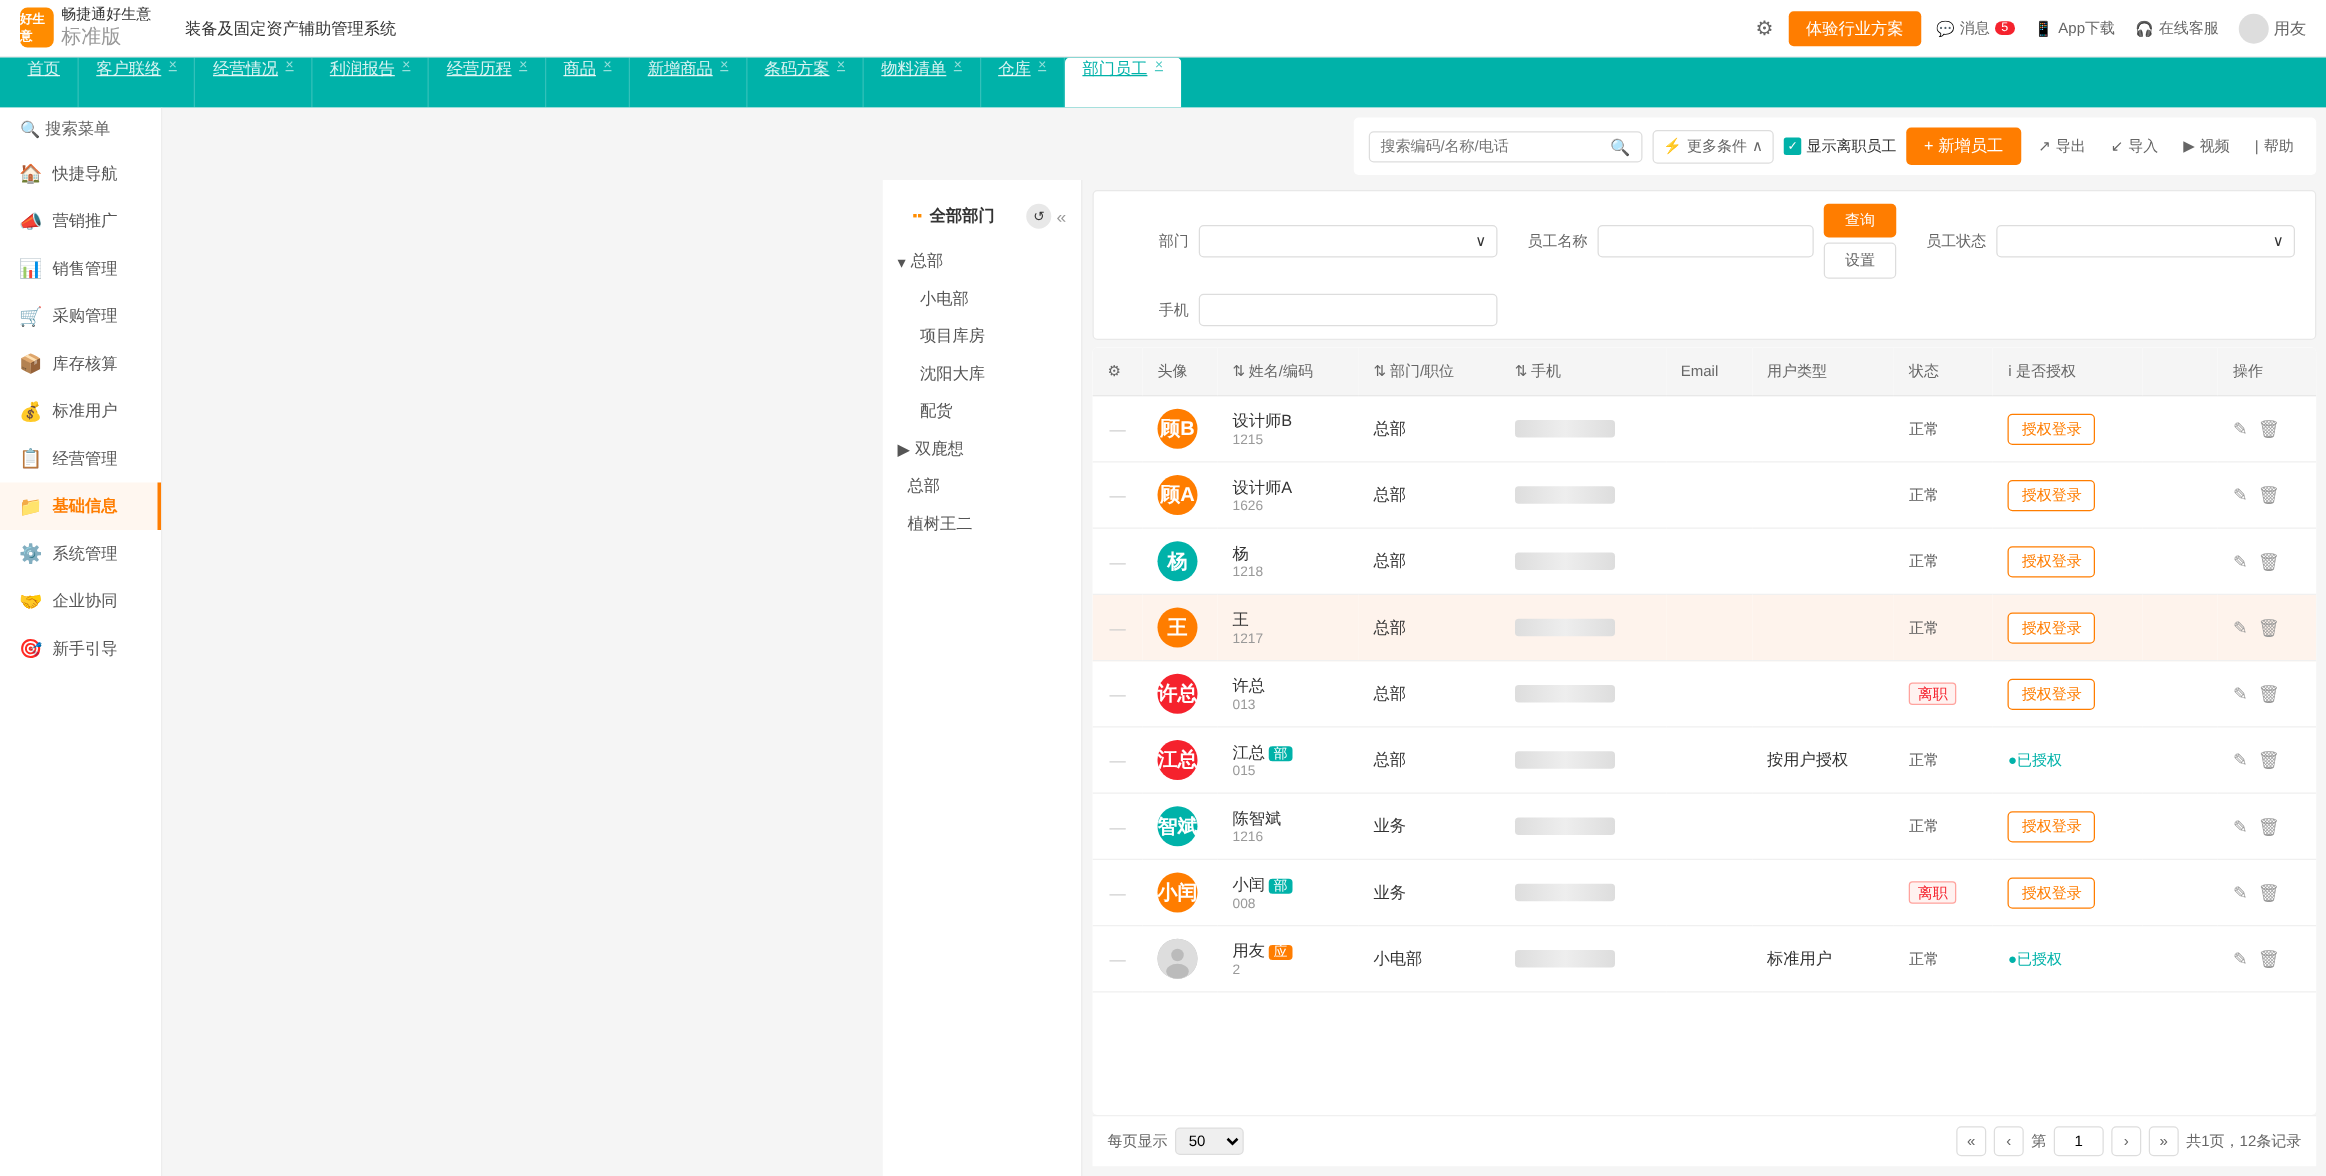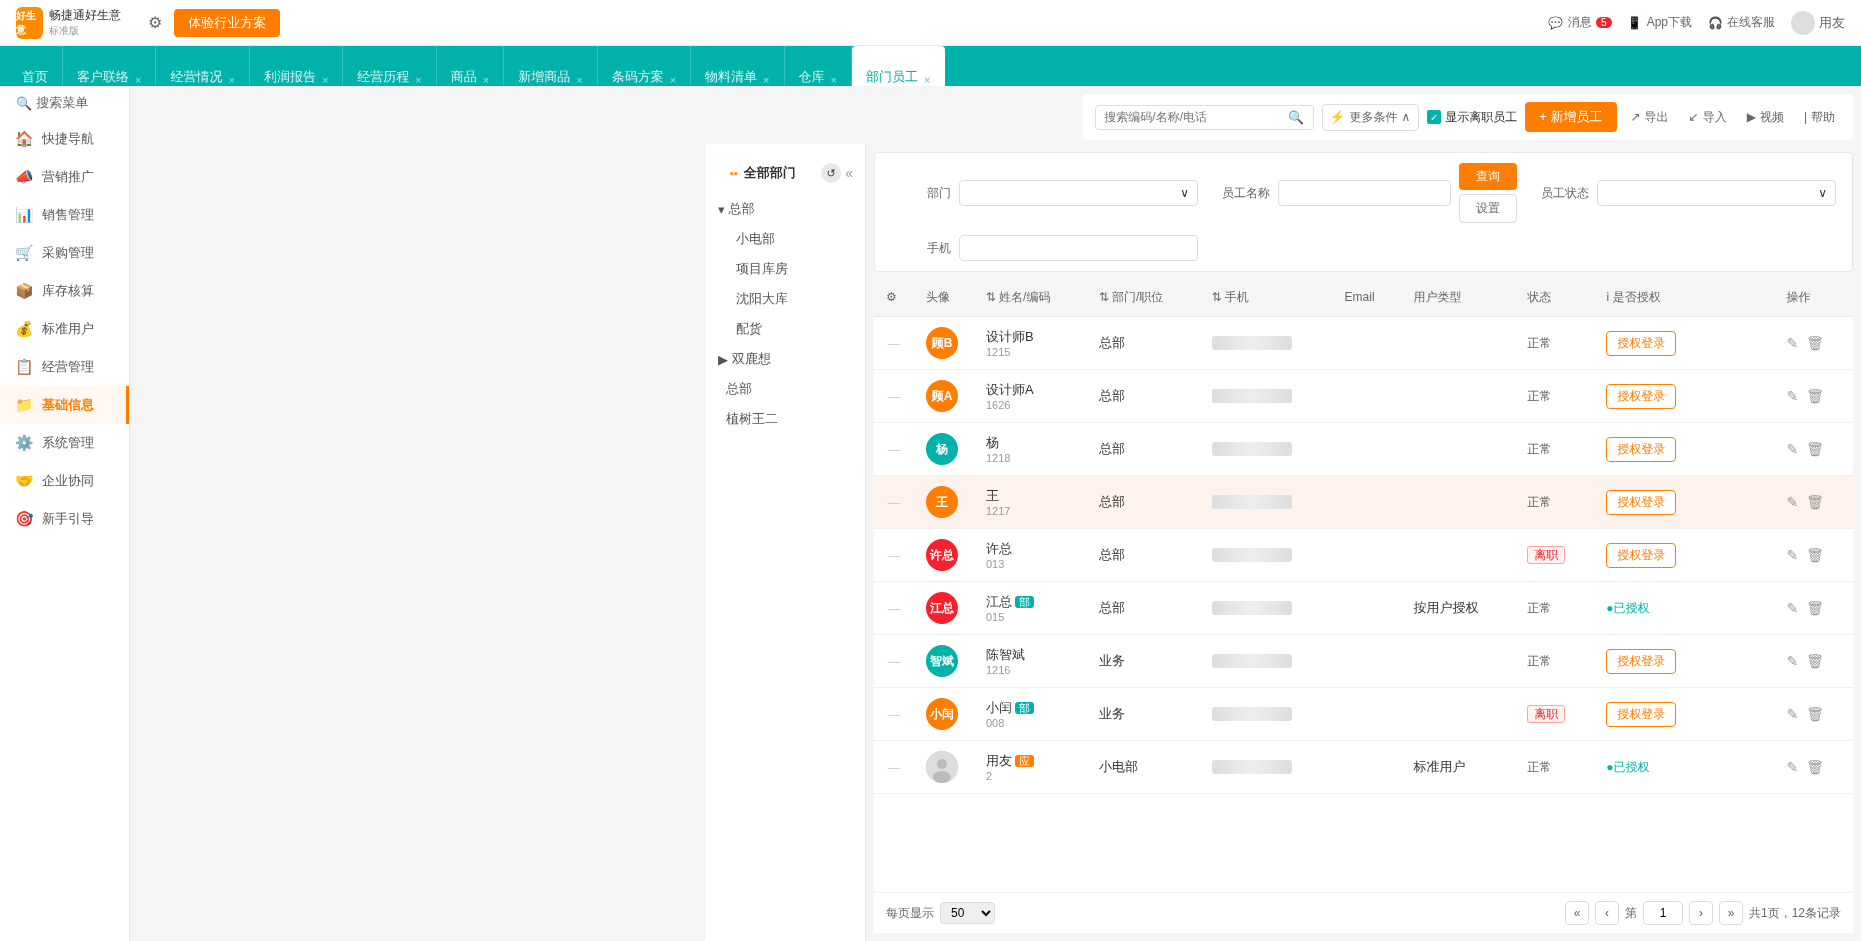--- a/index.html
+++ b/index.html
@@ -3,33 +3,33 @@
   <meta charset="utf-8">
   <style>
     * { box-sizing: border-box; margin: 0; padding: 0; }
     body { font-family: "Microsoft YaHei", "PingFang SC", sans-serif; font-size: 13px; background: #f5f5f5; color: #333; }
 
     
     .topbar { display: flex; align-items: center; height: 46px; background: #fff; border-bottom: 1px solid #e8e8e8; padding: 0 16px; gap: 12px; }
     .logo-area { display: flex; align-items: center; gap: 6px; min-width: 120px; }
     .logo-icon { width: 27px; height: 32px; background: #ff8c00; border-radius: 6px; display: flex; align-items: center; justify-content: center; color: #fff; font-size: 10px; font-weight: bold; }
     .logo-text { font-size: 12px; color: #333; line-height: 1.3; }
-    .logo-text .sub { font-size: 10px; color: #999; }
+    .logo-text .sub { font-size: 16px; color: #999; }
     .sys-title { font-size: 13px; color: #333; flex: 1; }
     .topbar-right { display: flex; align-items: center; gap: 16px; margin-left: auto; }
     .topbar-btn { display: flex; align-items: center; gap: 4px; font-size: 12px; color: #666; cursor: pointer; }
     .badge { background: #f5222d; color: #fff; border-radius: 10px; padding: 0 4px; font-size: 10px; min-width: 16px; text-align: center; }
     .trial-btn { background: #ff7d00; color: #fff; border: none; border-radius: 4px; padding: 5px 14px; font-size: 13px; cursor: pointer; }
     .gear-btn { color: #666; font-size: 16px; cursor: pointer; }
     .topbar-user { display: flex; align-items: center; gap: 4px; color: #666; font-size: 13px; }
     .user-avatar { width: 24px; height: 24px; background: #ddd; border-radius: 50%; }
 
     
     .nav-tabs { display: flex; align-items: center; background: #00b2a9; height: 40px; padding: 0 8px; overflow: hidden; }
-    .nav-tab { display: flex; align-items: flex-end; gap: 4px; padding: 0 14px; height: 40px; color: rgba(255,255,255,0.85); font-size: 13px; cursor: pointer; white-space: nowrap; border-right: 1px solid rgba(255,255,255,0.2); }
+    .nav-tab { display: flex; align-items: flex-start; gap: 4px; padding: 0 14px; height: 40px; color: rgba(255,255,255,0.85); font-size: 13px; cursor: pointer; white-space: nowrap; border-right: 1px solid rgba(255,255,255,0.2); text-decoration: underline; }
     .nav-tab:first-child { border-right: 1px solid rgba(255,255,255,0.2); }
     .nav-tab.active { background: #fff; color: #00b2a9; border-radius: 4px 4px 0 0; }
     .nav-tab .close-x { font-size: 11px; opacity: 0.7; margin-left: 2px; }
 
     
     .main-layout { display: flex; height: calc(100vh - 86px); overflow: hidden; }
 
     
     .sidebar { width: 130px; background: #fff; border-right: 1px solid #e8e8e8; display: flex; flex-direction: column; overflow-y: auto; }
     .sidebar-item { display: flex; align-items: center; gap: 8px; padding: 10px 16px; cursor: pointer; font-size: 13px; color: #555; }
@@ -83,21 +83,21 @@
     
     .table-container { flex: 1; overflow: auto; background: #fff; border-radius: 4px; }
     table { width: 100%; border-collapse: collapse; font-size: 13px; }
     thead tr { background: #f5f5f5; }
     th { padding: 10px 12px; text-align: left; font-weight: normal; color: #666; border-bottom: 1px solid #e8e8e8; white-space: nowrap; font-size: 12px; }
     td { padding: 10px 12px; border-bottom: 1px solid #f0f0f0; vertical-align: middle; }
     tr.highlighted { background: #fef3ec; }
     .th-sort { cursor: pointer; display: flex; align-items: center; gap: 3px; }
 
     
-    .avatar { width: 32px; height: 32px; border-radius: 50%; display: flex; align-items: center; justify-content: center; color: #fff; font-size: 12px; font-weight: bold; }
+    .avatar { width: 32px; height: 32px; border-radius: 50%; display: flex; align-items: center; justify-content: center; color: #fff; font-size: 16px; font-weight: bold; }
 
     
     .status-normal { color: #595959; font-size: 12px; }
     .status-resigned { background: #fff2f0; color: #f5222d; border: 1px solid #ffa39e; border-radius: 3px; padding: 1px 6px; font-size: 12px; }
 
     
     .btn-auth { border: 1px solid #ff7d00; color: #ff7d00; background: #fff; border-radius: 4px; padding: 3px 10px; font-size: 12px; cursor: pointer; }
 
     
     .auth-done { color: #00b2a9; font-size: 12px; }
@@ -125,20 +125,21 @@
 <body>
 
 <div class="topbar">
   <div class="logo-area">
     <div class="logo-icon">好生意</div>
     <div class="logo-text">
       <div>畅捷通好生意</div>
       <div class="sub">标准版</div>
     </div>
   </div>
+  <span class="sys-title">装备及固定资产辅助管理系统</span>
   <span class="gear-btn">⚙</span>
   <button class="trial-btn">体验行业方案</button>
   <div class="topbar-right">
     <div class="topbar-btn">
       <span>💬</span>
       <span>消息</span>
       <span class="badge">5</span>
     </div>
     <div class="topbar-btn">
       <span>📱</span>

